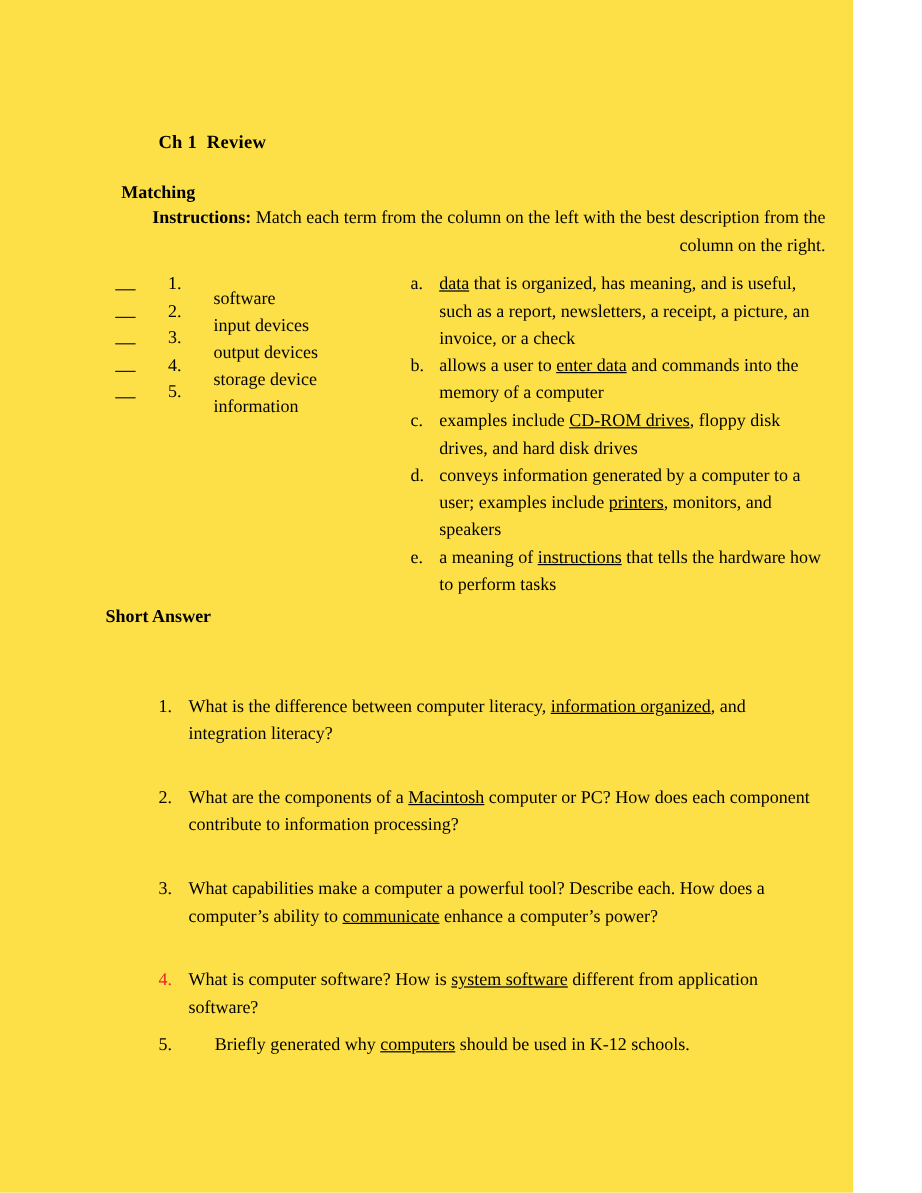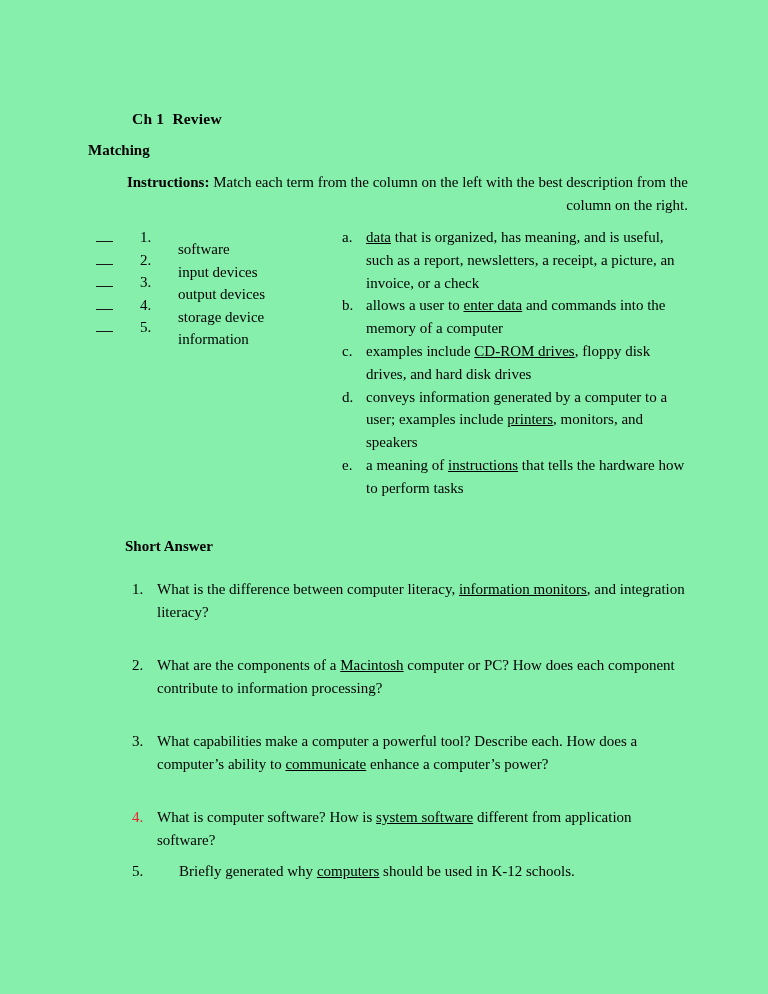--- a/index.html
+++ b/index.html
@@ -11,23 +11,23 @@
     width: 768px;
     height: 994px;
     position: relative;
     font-family: "Liberation Serif", "DejaVu Serif", serif;
     color: #000000;
     -webkit-font-smoothing: antialiased;
   }
   .page {
     position: absolute;
     left: 0; top: 0;
-    width: 768px;
+    width: 711px;
     height: 994px;
-    background: #86efac;
+    background: #fde047;
     overflow: hidden;
   }
 
   
   .doc-title {
     position: absolute;
     left: 132px;
     top: 110px;
     font-size: 15.5px;
     font-weight: bold;
@@ -127,21 +127,21 @@
   }
   .qa-item .tab { display: inline-block; width: 22px; }
 </style>
 </head>
 <body>
 
 <div class="page">
 
   <div class="doc-title">Ch 1  Review</div>
 
-  <div class="section-head" style="top:142px;">Matching</div>
+  <div class="section-head" style="top:153px;margin-left:13px;">Matching</div>
 
   <div class="instructions" style="top:171px;text-align:right;">
     <span class="lead">Instructions:</span><span> Match each term from the column on the left with the best description from the column on the right.</span>
   </div>
 
   <div class="match-left" id="match-left">
       <div class="match-row">
         <span class="blank"></span>
         <span class="match-num">1.</span>
         <span class="match-term">software</span>
@@ -169,24 +169,24 @@
     </div>
 
   <div class="match-right" id="match-right">
       <div class="desc-item"><span class="desc-letter">a.</span><span class="u">data</span><span> that is organized, has meaning, and is useful, such as a report, newsletters, a receipt, a picture, an invoice, or a check</span></div>
       <div class="desc-item"><span class="desc-letter">b.</span><span>allows a user to </span><span class="u">enter data</span><span> and commands into the memory of a computer</span></div>
       <div class="desc-item"><span class="desc-letter">c.</span><span>examples include </span><span class="u">CD-ROM drives</span><span>, floppy disk drives, and hard disk drives</span></div>
       <div class="desc-item"><span class="desc-letter">d.</span><span>conveys information generated by a computer to a user; examples include </span><span class="u">printers</span><span>, monitors, and speakers</span></div>
       <div class="desc-item"><span class="desc-letter">e.</span><span>a meaning of </span><span class="u">instructions</span><span> that tells the hardware how to perform tasks</span></div>
     </div>
 
-  <div class="section-head" style="top:538px;margin-left:37px;">Short Answer</div>
+  <div class="section-head" style="top:506px;">Short Answer</div>
 
 
   <div class="qa-list" id="qa-list" style="top:578px;">
-      <div class="qa-item" style="margin-top: 0px;"><span class="qa-num" style="color: rgb(0, 0, 0);">1.</span><span>What is the difference between computer literacy, </span><span class="u">information monitors</span><span>, and integration literacy?</span></div>
+      <div class="qa-item" style="margin-top: 0px;"><span class="qa-num" style="color: rgb(0, 0, 0);">1.</span><span>What is the difference between computer literacy, </span><span class="u">information organized</span><span>, and integration literacy?</span></div>
       <div class="qa-item" style="margin-top: 30px;"><span class="qa-num" style="color: rgb(0, 0, 0);">2.</span><span>What are the components of a </span><span class="u">Macintosh</span><span> computer or PC? How does each component contribute to information processing?</span></div>
       <div class="qa-item" style="margin-top: 30px;"><span class="qa-num" style="color: rgb(0, 0, 0);">3.</span><span>What capabilities make a computer a powerful tool? Describe each. How does a computer’s ability to </span><span class="u">communicate</span><span> enhance a computer’s power?</span></div>
       <div class="qa-item" style="margin-top: 30px;"><span class="qa-num" style="color: rgb(232, 35, 42);">4.</span><span>What is computer software? How is </span><span class="u">system software</span><span> different from application software?</span></div>
       <div class="qa-item" style="margin-top: 8px;"><span class="qa-num" style="color: rgb(0, 0, 0);">5.</span><span class="tab"></span><span>Briefly generated why </span><span class="u">computers</span><span> should be used in K-12 schools.</span></div>
     </div>
 
 </div>
 
 </body></html>

